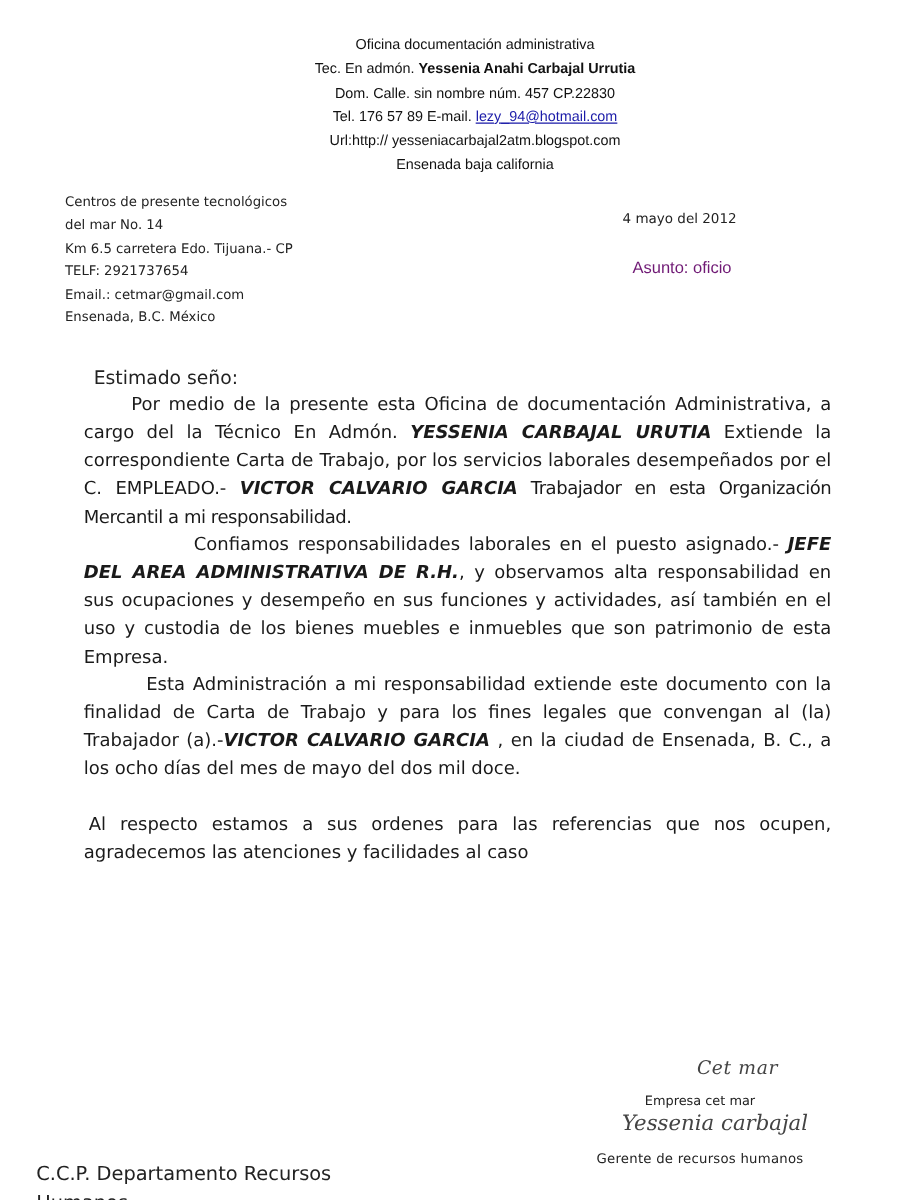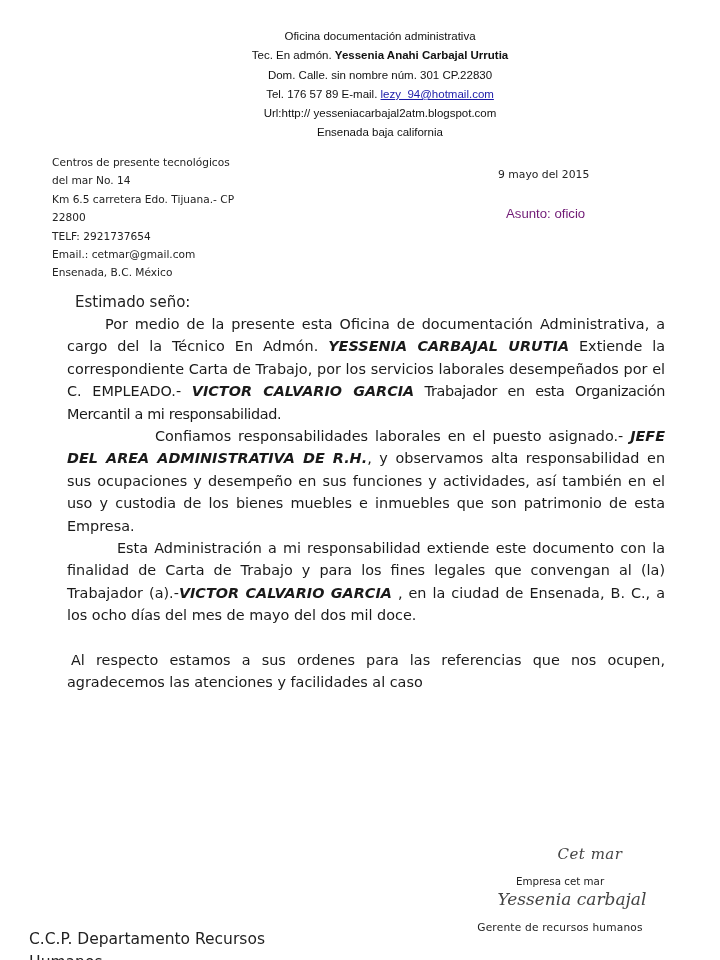--- a/index.html
+++ b/index.html
@@ -74,39 +74,38 @@
   }
 </style>
 </head>
 <body>
 
 <div class="letterhead">
   <span class="line">Oficina documentación administrativa</span>
   <span class="line">
     <span>Tec. En admón. </span><b>Yessenia Anahi Carbajal Urrutia</b>
   </span>
-  <span class="line">Dom. Calle. sin nombre núm. 301 CP.22830</span>
+  <span class="line">Dom. Calle. sin nombre núm. 457 CP.22830</span>
   <span class="line">
     <span>Tel. 176 57 89 E-mail. </span><a>lezy_94@hotmail.com</a>
   </span>
   <span class="line">Url:http:// yesseniacarbajal2atm.blogspot.com</span>
   <span class="line">Ensenada baja california</span>
 </div>
 
 <div class="recipient">
   <span class="line">Centros de presente tecnológicos</span>
   <span class="line">del mar No. 14</span>
   <span class="line">Km 6.5  carretera Edo. Tijuana.- CP</span>
-  <span class="line">22800</span>
   <span class="line">TELF: 2921737654</span>
   <span class="line">Email.: cetmar@gmail.com</span>
   <span class="line">Ensenada, B.C. México</span>
 </div>
 
-<div class="date">9 mayo del 2015</div>
+<div class="date">4 mayo del 2012</div>
 <div class="subject">Asunto: oficio</div>
 
 <div class="greeting">Estimado seño:</div>
 
 <div class="body">
   <p class="ind1"><span>Por medio de la presente esta Oficina de documentación Administrativa, a cargo del la Técnico En Admón. </span><b>YESSENIA CARBAJAL URUTIA</b><span>  Extiende la correspondiente Carta de Trabajo, por los servicios laborales desempeñados por el C. EMPLEADO.- </span><b>VICTOR CALVARIO GARCIA</b><span class="tight"> Trabajador en esta Organización Mercantil a mi responsabilidad.</span></p>
   <p class="ind2"><span>Confiamos responsabilidades laborales en el puesto asignado.- </span><b>JEFE DEL AREA ADMINISTRATIVA DE R.H.</b><span>, y observamos alta responsabilidad en sus ocupaciones y desempeño en sus funciones y actividades, así también en el uso y custodia de los bienes muebles e inmuebles que son patrimonio de esta Empresa.</span></p>
   <p class="ind3"><span>Esta Administración a mi responsabilidad extiende este documento con la finalidad de Carta de Trabajo y para los fines legales que convengan al (la) Trabajador (a).-</span><b>VICTOR CALVARIO GARCIA</b><span> , en la ciudad de Ensenada, B. C.,  a los ocho días del mes de mayo del dos mil doce.</span></p>
   <p class="closing">Al respecto estamos a sus ordenes para las referencias que nos ocupen, agradecemos las atenciones y facilidades al caso</p>
 </div>

